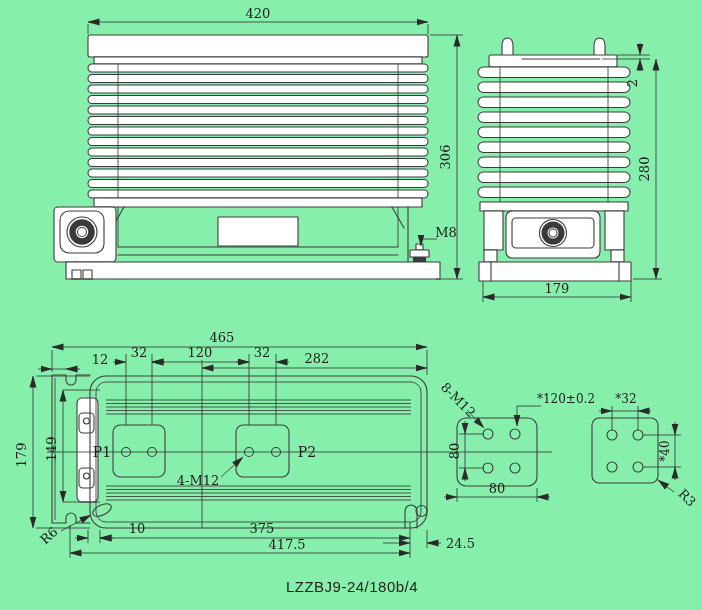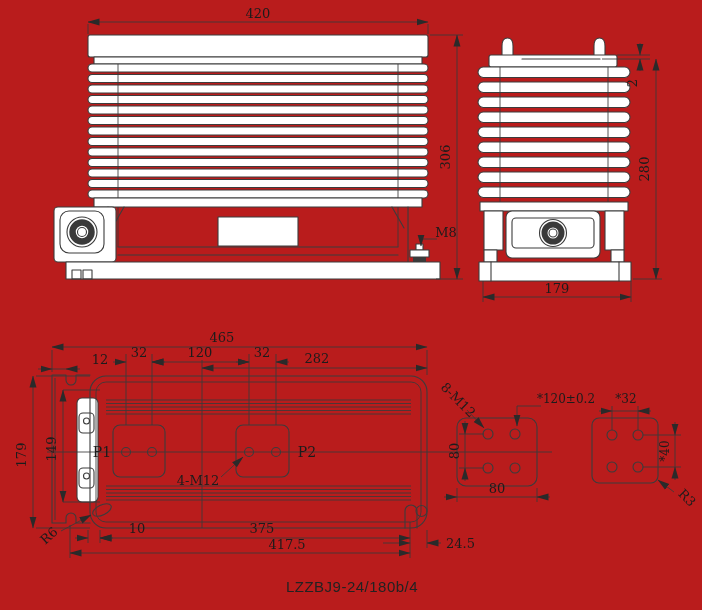--- a/index.html
+++ b/index.html
@@ -1,16 +1,16 @@
 <!DOCTYPE html>
 <html><head>
 <meta charset="utf-8">
 <style>
   html,body{margin:0;padding:0;background:#fff;}
-  .stage{position:relative;width:702px;height:610px;background:#b91c1c;overflow:hidden;
+  .stage{position:relative;width:702px;height:610px;background:#86efac;overflow:hidden;
          font-family:"DejaVu Serif",serif;}
   svg{display:block}
   .s  {stroke:#3c3c3c;stroke-width:1.1;fill:none;stroke-linecap:round;stroke-linejoin:round;}
   .sf {stroke:#3c3c3c;stroke-width:1.1;fill:#fff;stroke-linejoin:round;}
   .d  {stroke:#3a3a3a;stroke-width:0.85;fill:none;}
   .dk {fill:#3a3a3a;stroke:none;}
   text{fill:#1c1c1c;font-family:"DejaVu Serif",serif;font-size:13px;}
   .t14{font-size:14px;}
   .t12{font-size:12px;}
   .title-text{font-family:"Liberation Sans",sans-serif;font-size:15px;letter-spacing:.5px;fill:#222;}

